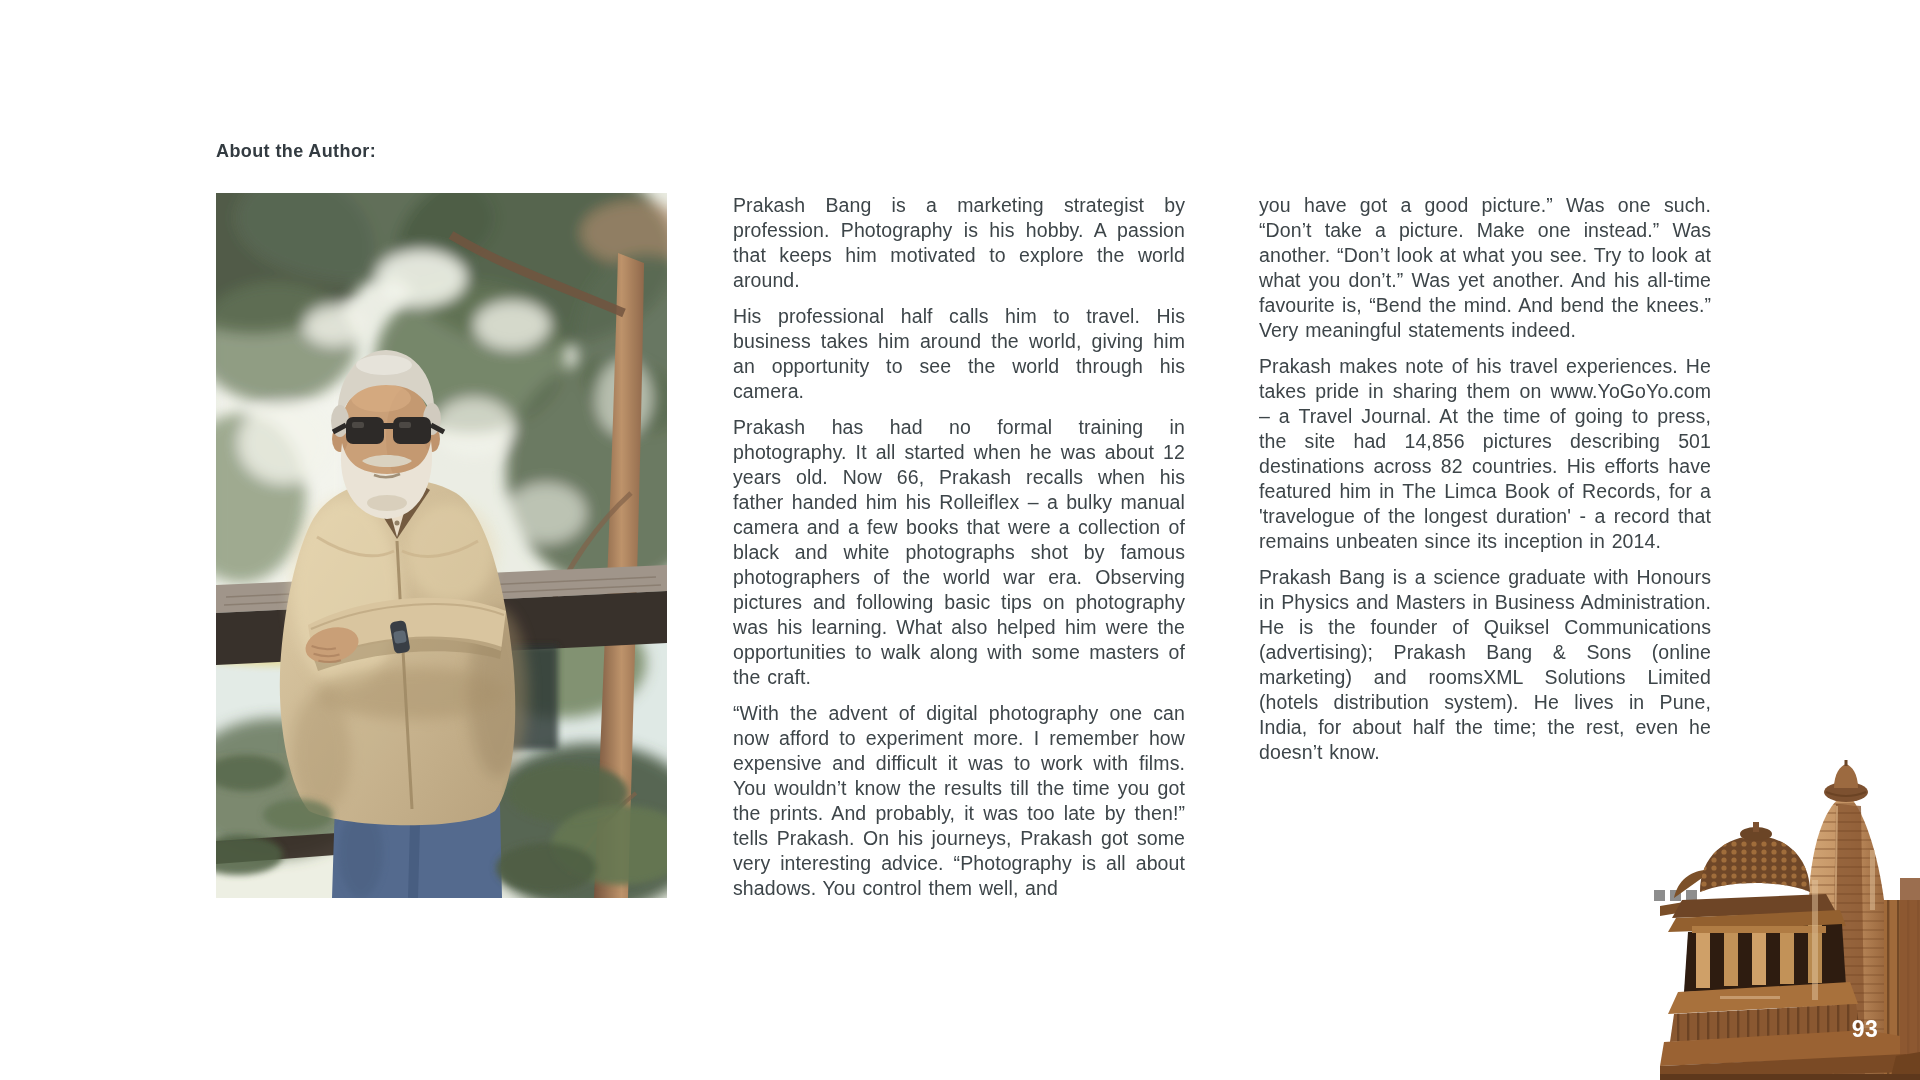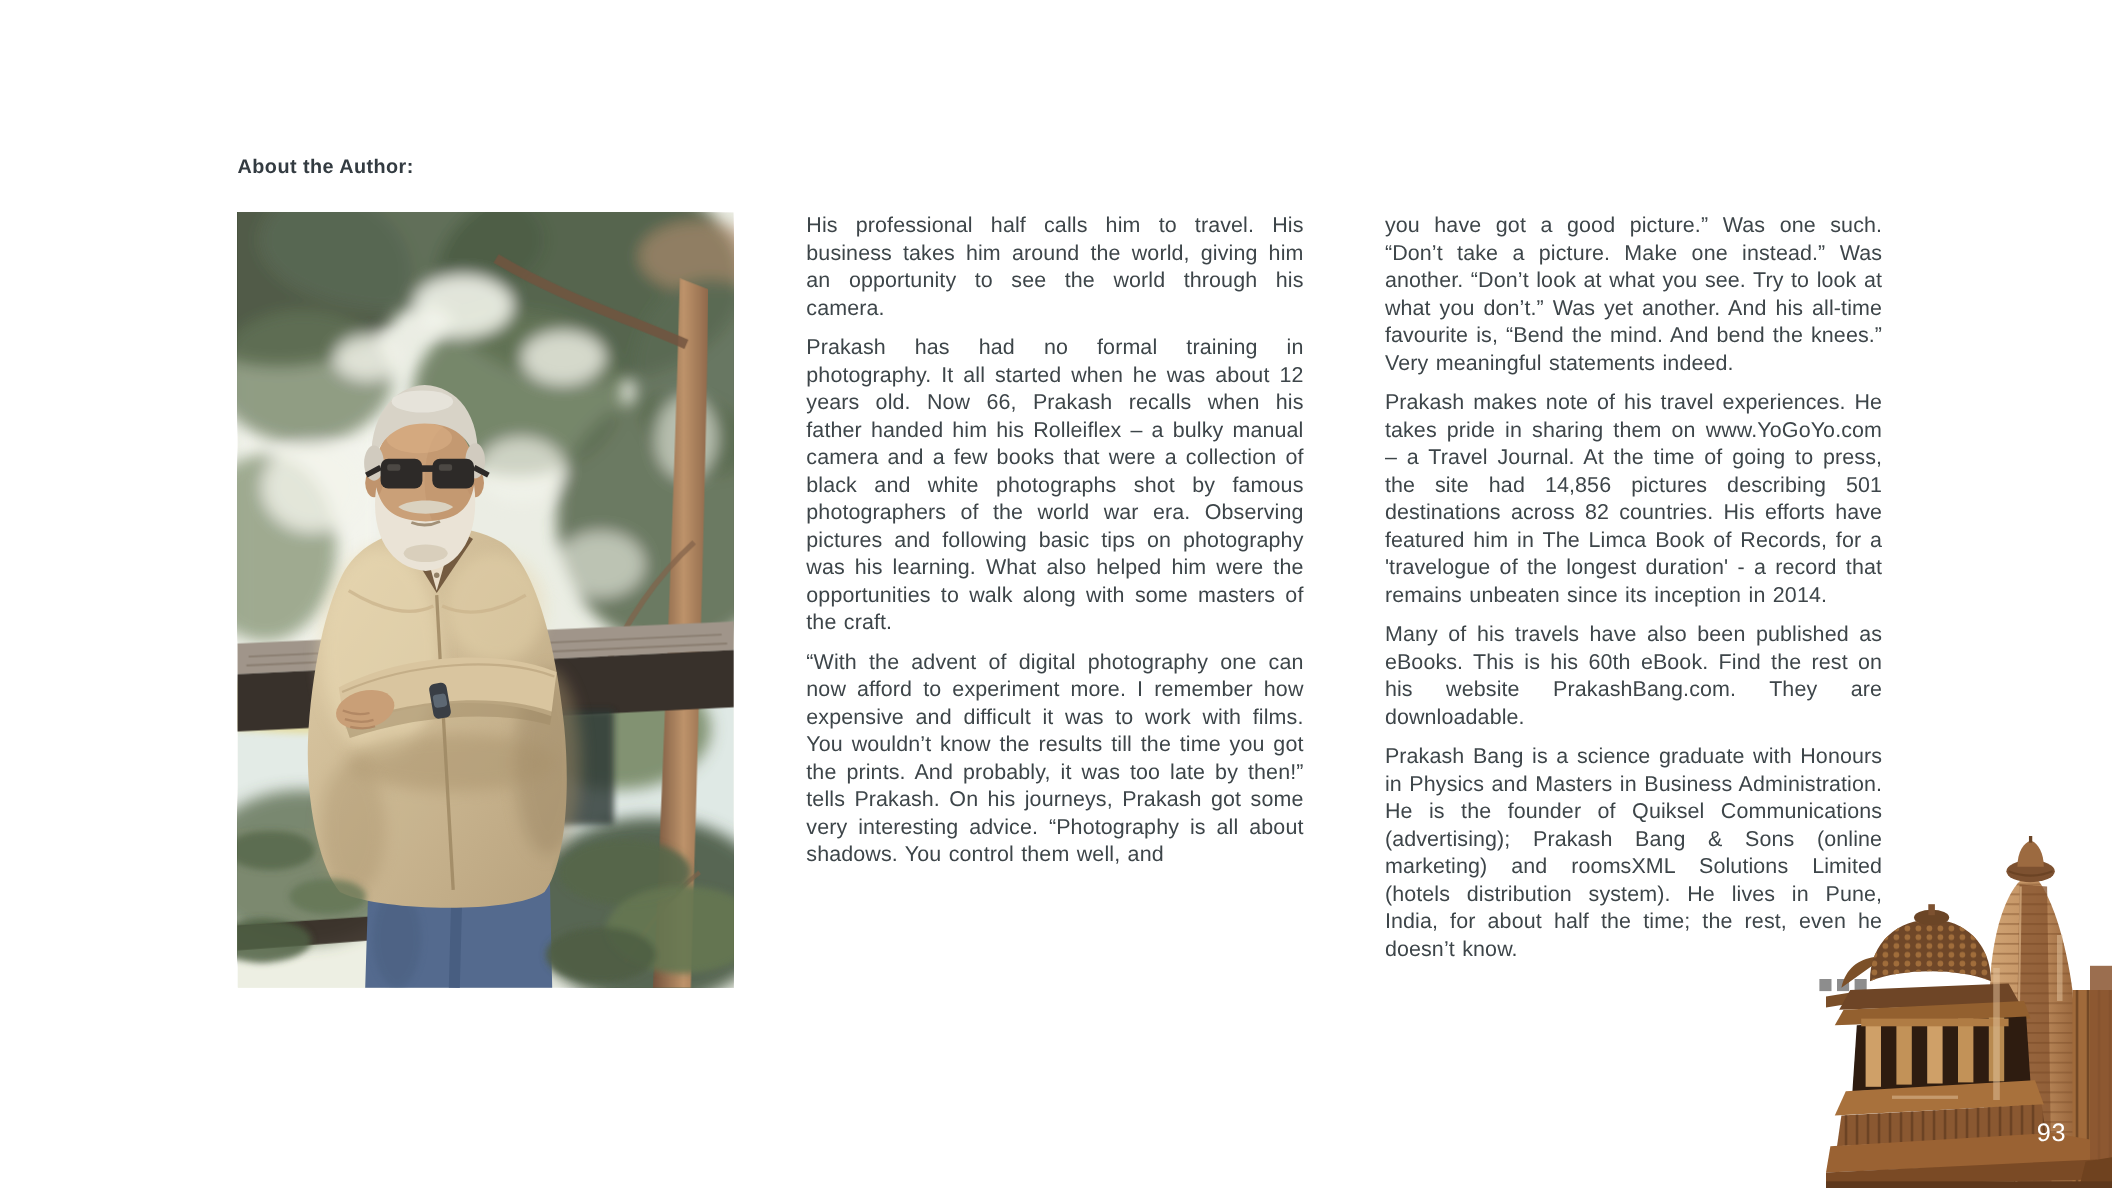--- a/index.html
+++ b/index.html
@@ -21,21 +21,21 @@
   .para {
     margin:0 0 11px 0; font-size:19.5px; line-height:25px; color:#3d4549;
     text-align:justify; letter-spacing:0.1px; word-spacing:1.2px;
   }
   .endmark { position:absolute; left:1654px; top:890px; display:flex; gap:5px; }
   .sq { display:block; width:11px; height:11px; background:#8d8d8d; }
   .temple { position:absolute; left:1660px; top:760px; width:260px; height:320px; margin:0; }
   .temple svg { display:block; width:260px; height:320px; }
   .pageno {
     position:absolute; left:1843px; top:1016px; width:44px; text-align:center;
-    font-size:23px; color:#ffffff; letter-spacing:0.5px; z-index:5;
+    font-size:23px; color:#ffffff; letter-spacing:0.5px; z-index:5;font-weight:bold;
   }
 </style>
 </head>
 <body>
 
 <div class="page">
 
   <h1 class="title">About the Author:</h1>
 
   <figure class="photo">
@@ -173,29 +173,29 @@
         <ellipse cx="22" cy="662" rx="45" ry="20" fill="#47583b" opacity=".85"></ellipse>
         <ellipse cx="352" cy="600" rx="60" ry="30" fill="#4d5e40" opacity=".9"></ellipse>
         <ellipse cx="405" cy="652" rx="70" ry="40" fill="#5d7049" opacity=".9"></ellipse>
         <ellipse cx="330" cy="675" rx="50" ry="25" fill="#46553a" opacity=".9"></ellipse>
       </g>
       <rect x="0" y="0" width="451" height="705" fill="#ffffff" opacity=".05"></rect>
     </svg>
   </figure>
 
   <section class="col col-1">
+    <p class="para">Prakash Bang is a marketing strategist by profession. Photography is his hobby. A passion that keeps him motivated to explore the world around.</p>
     <p class="para">His professional half calls him to travel. His business takes him around the world, giving him an opportunity to see the world through his camera.</p>
     <p class="para">Prakash has had no formal training in photography. It all started when he was about 12 years old. Now 66, Prakash recalls when his father handed him his Rolleiflex – a bulky manual camera and a few books that were a collection of black and white photographs shot by famous photographers of the world war era. Observing pictures and following basic tips on photography was his learning. What also helped him were the opportunities to walk along with some masters of the craft.</p>
     <p class="para">“With the advent of digital photography one can now afford to experiment more. I remember how expensive and difficult it was to work with films. You wouldn’t know the results till the time you got the prints. And probably, it was too late by then!” tells Prakash. On his journeys, Prakash got some very interesting advice. “Photography is all about shadows. You control them well, and</p>
   </section>
 
   <section class="col col-2">
     <p class="para">you have got a good picture.” Was one such. “Don’t take a picture. Make one instead.” Was another. “Don’t look at what you see. Try to look at what you don’t.” Was yet another. And his all-time favourite is, “Bend the mind. And bend the knees.” Very meaningful statements indeed.</p>
     <p class="para">Prakash makes note of his travel experiences. He takes pride in sharing them on www.YoGoYo.com – a Travel Journal. At the time of going to press, the site had 14,856 pictures describing 501 destinations across 82 countries. His efforts have featured him in The Limca Book of Records, for a 'travelogue of the longest duration' - a record that remains unbeaten since its inception in 2014.</p>
-    <p class="para">Many of his travels have also been published as eBooks. This is his 60th eBook. Find the rest on his website PrakashBang.com. They are downloadable.</p>
     <p class="para">Prakash Bang is a science graduate with Honours in Physics and Masters in Business Administration. He is the founder of Quiksel Communications (advertising); Prakash Bang &amp; Sons (online marketing) and roomsXML Solutions Limited (hotels distribution system). He lives in Pune, India, for about half the time; the rest, even he doesn’t know.</p>
   </section>
 
   <div class="endmark">
     <span class="sq"></span>
     <span class="sq"></span>
     <span class="sq"></span>
   </div>
 
   <figure class="temple">

